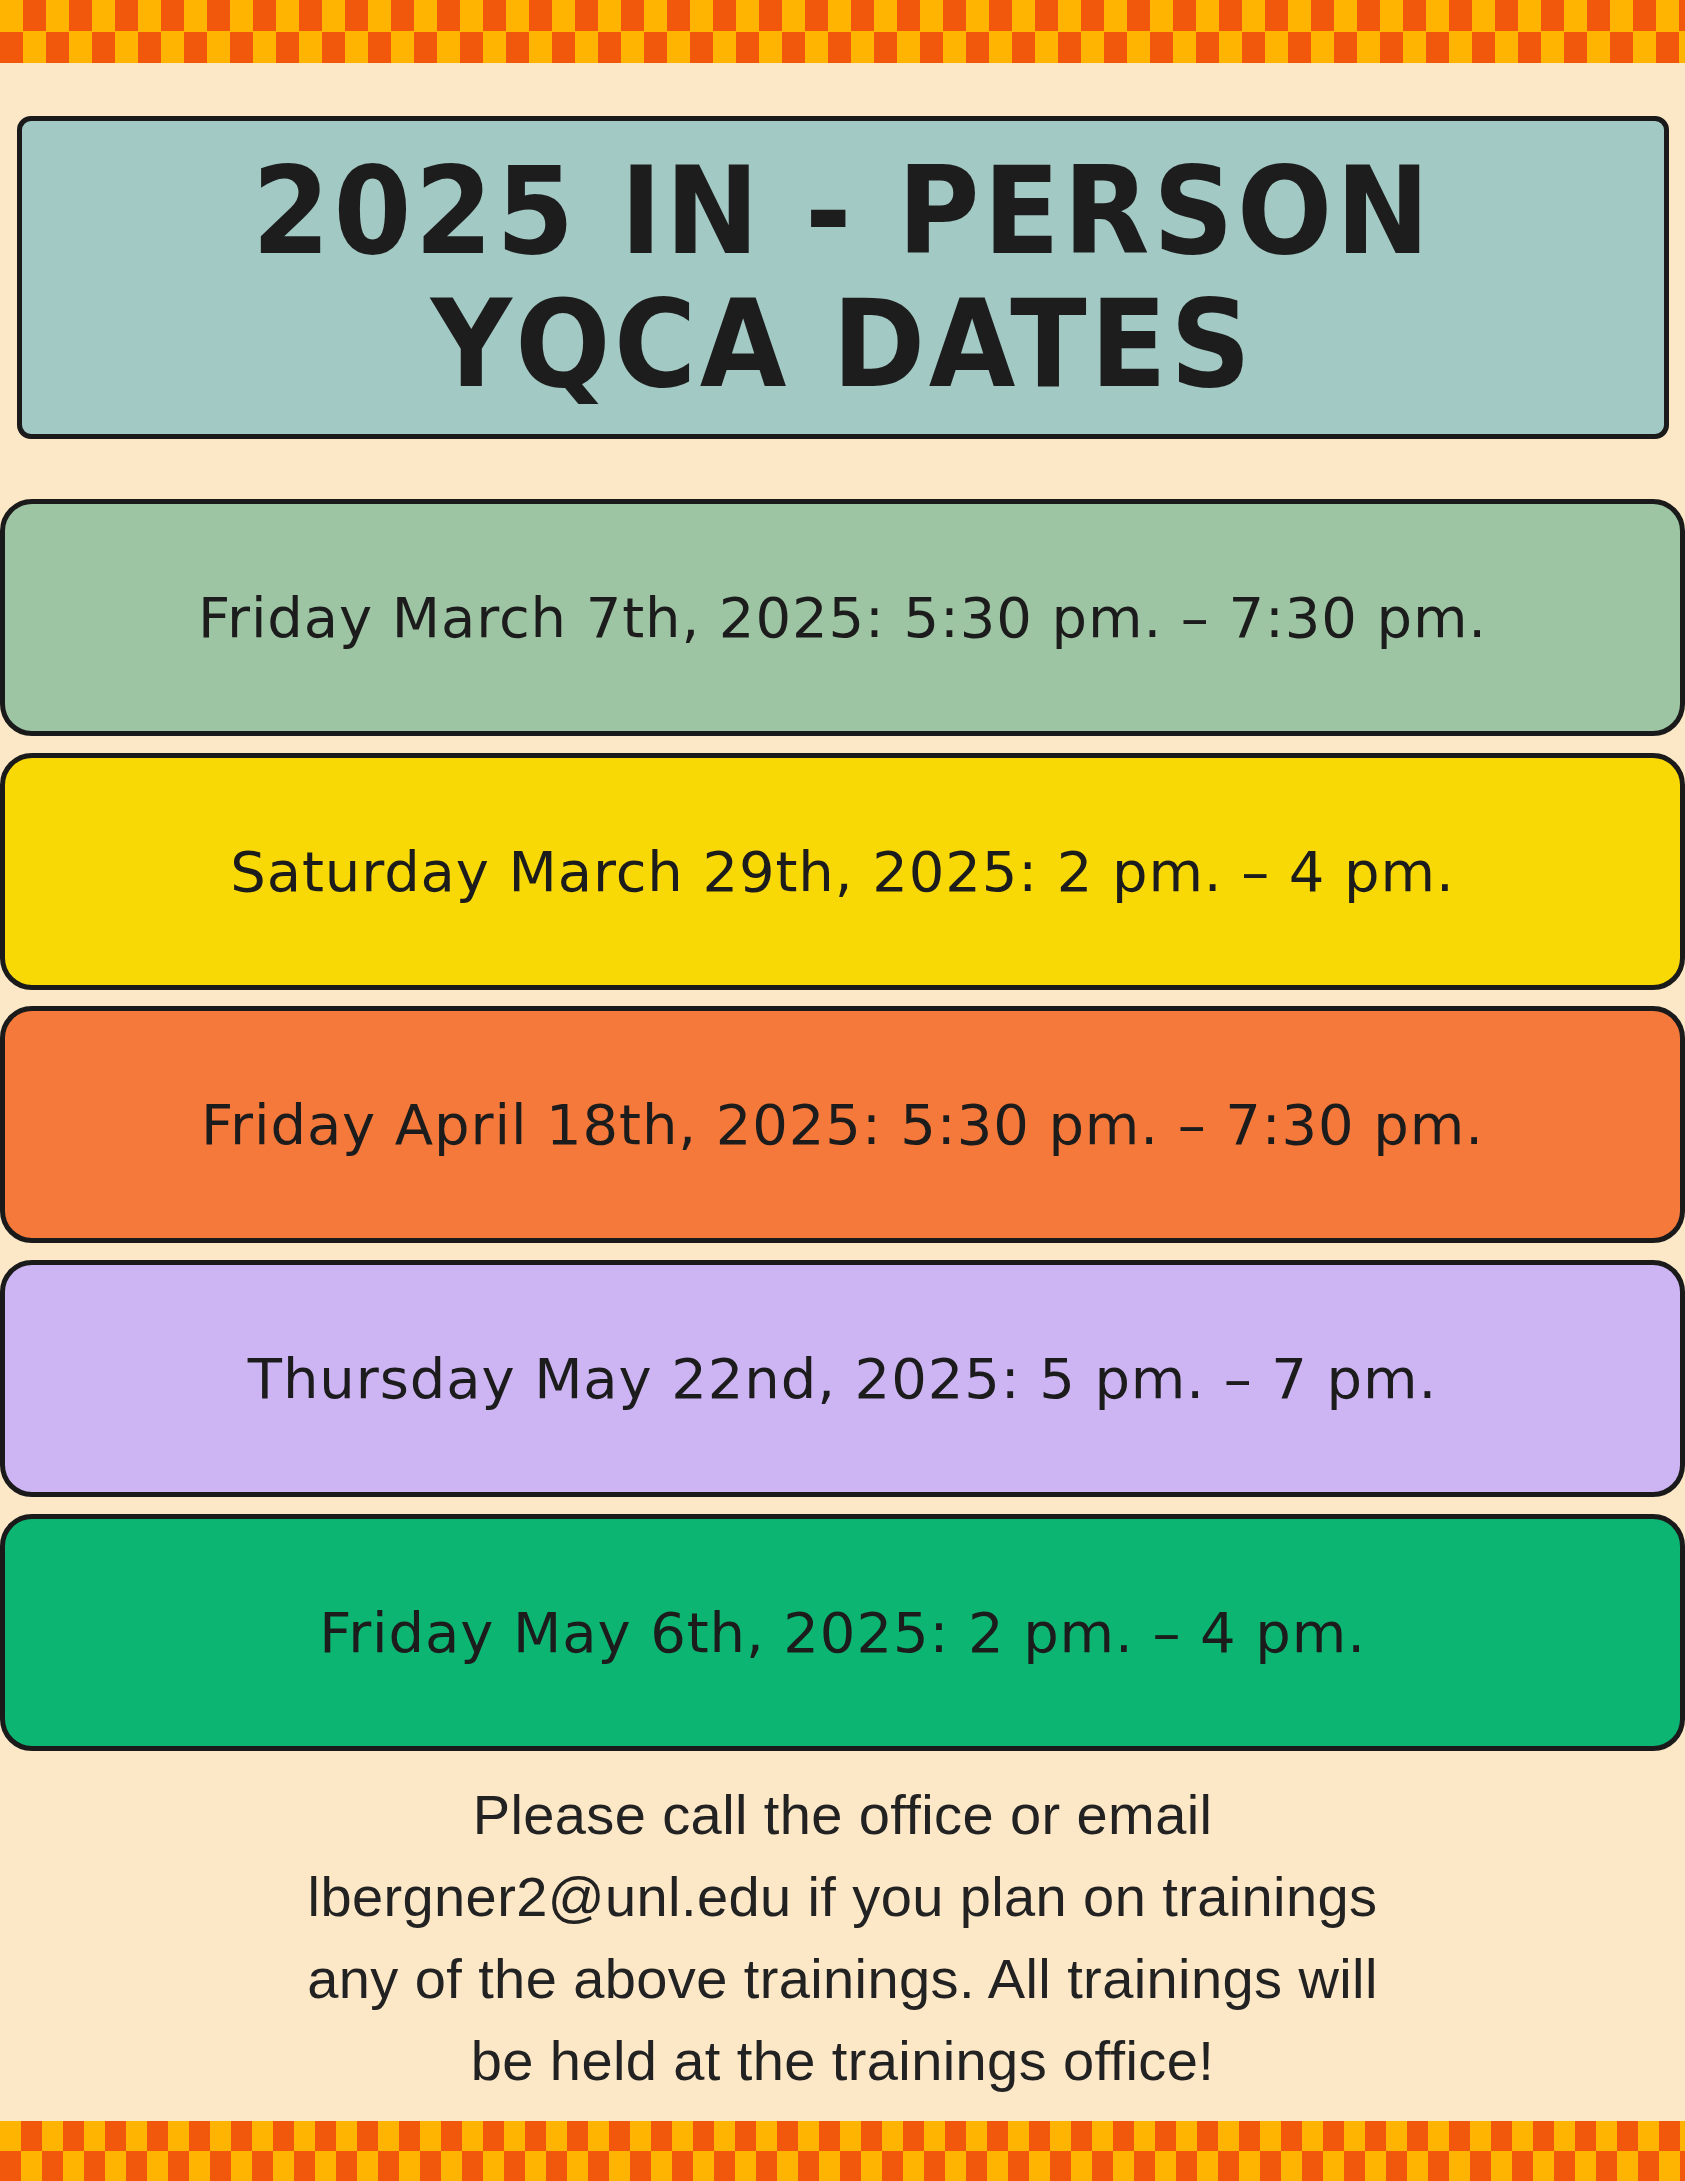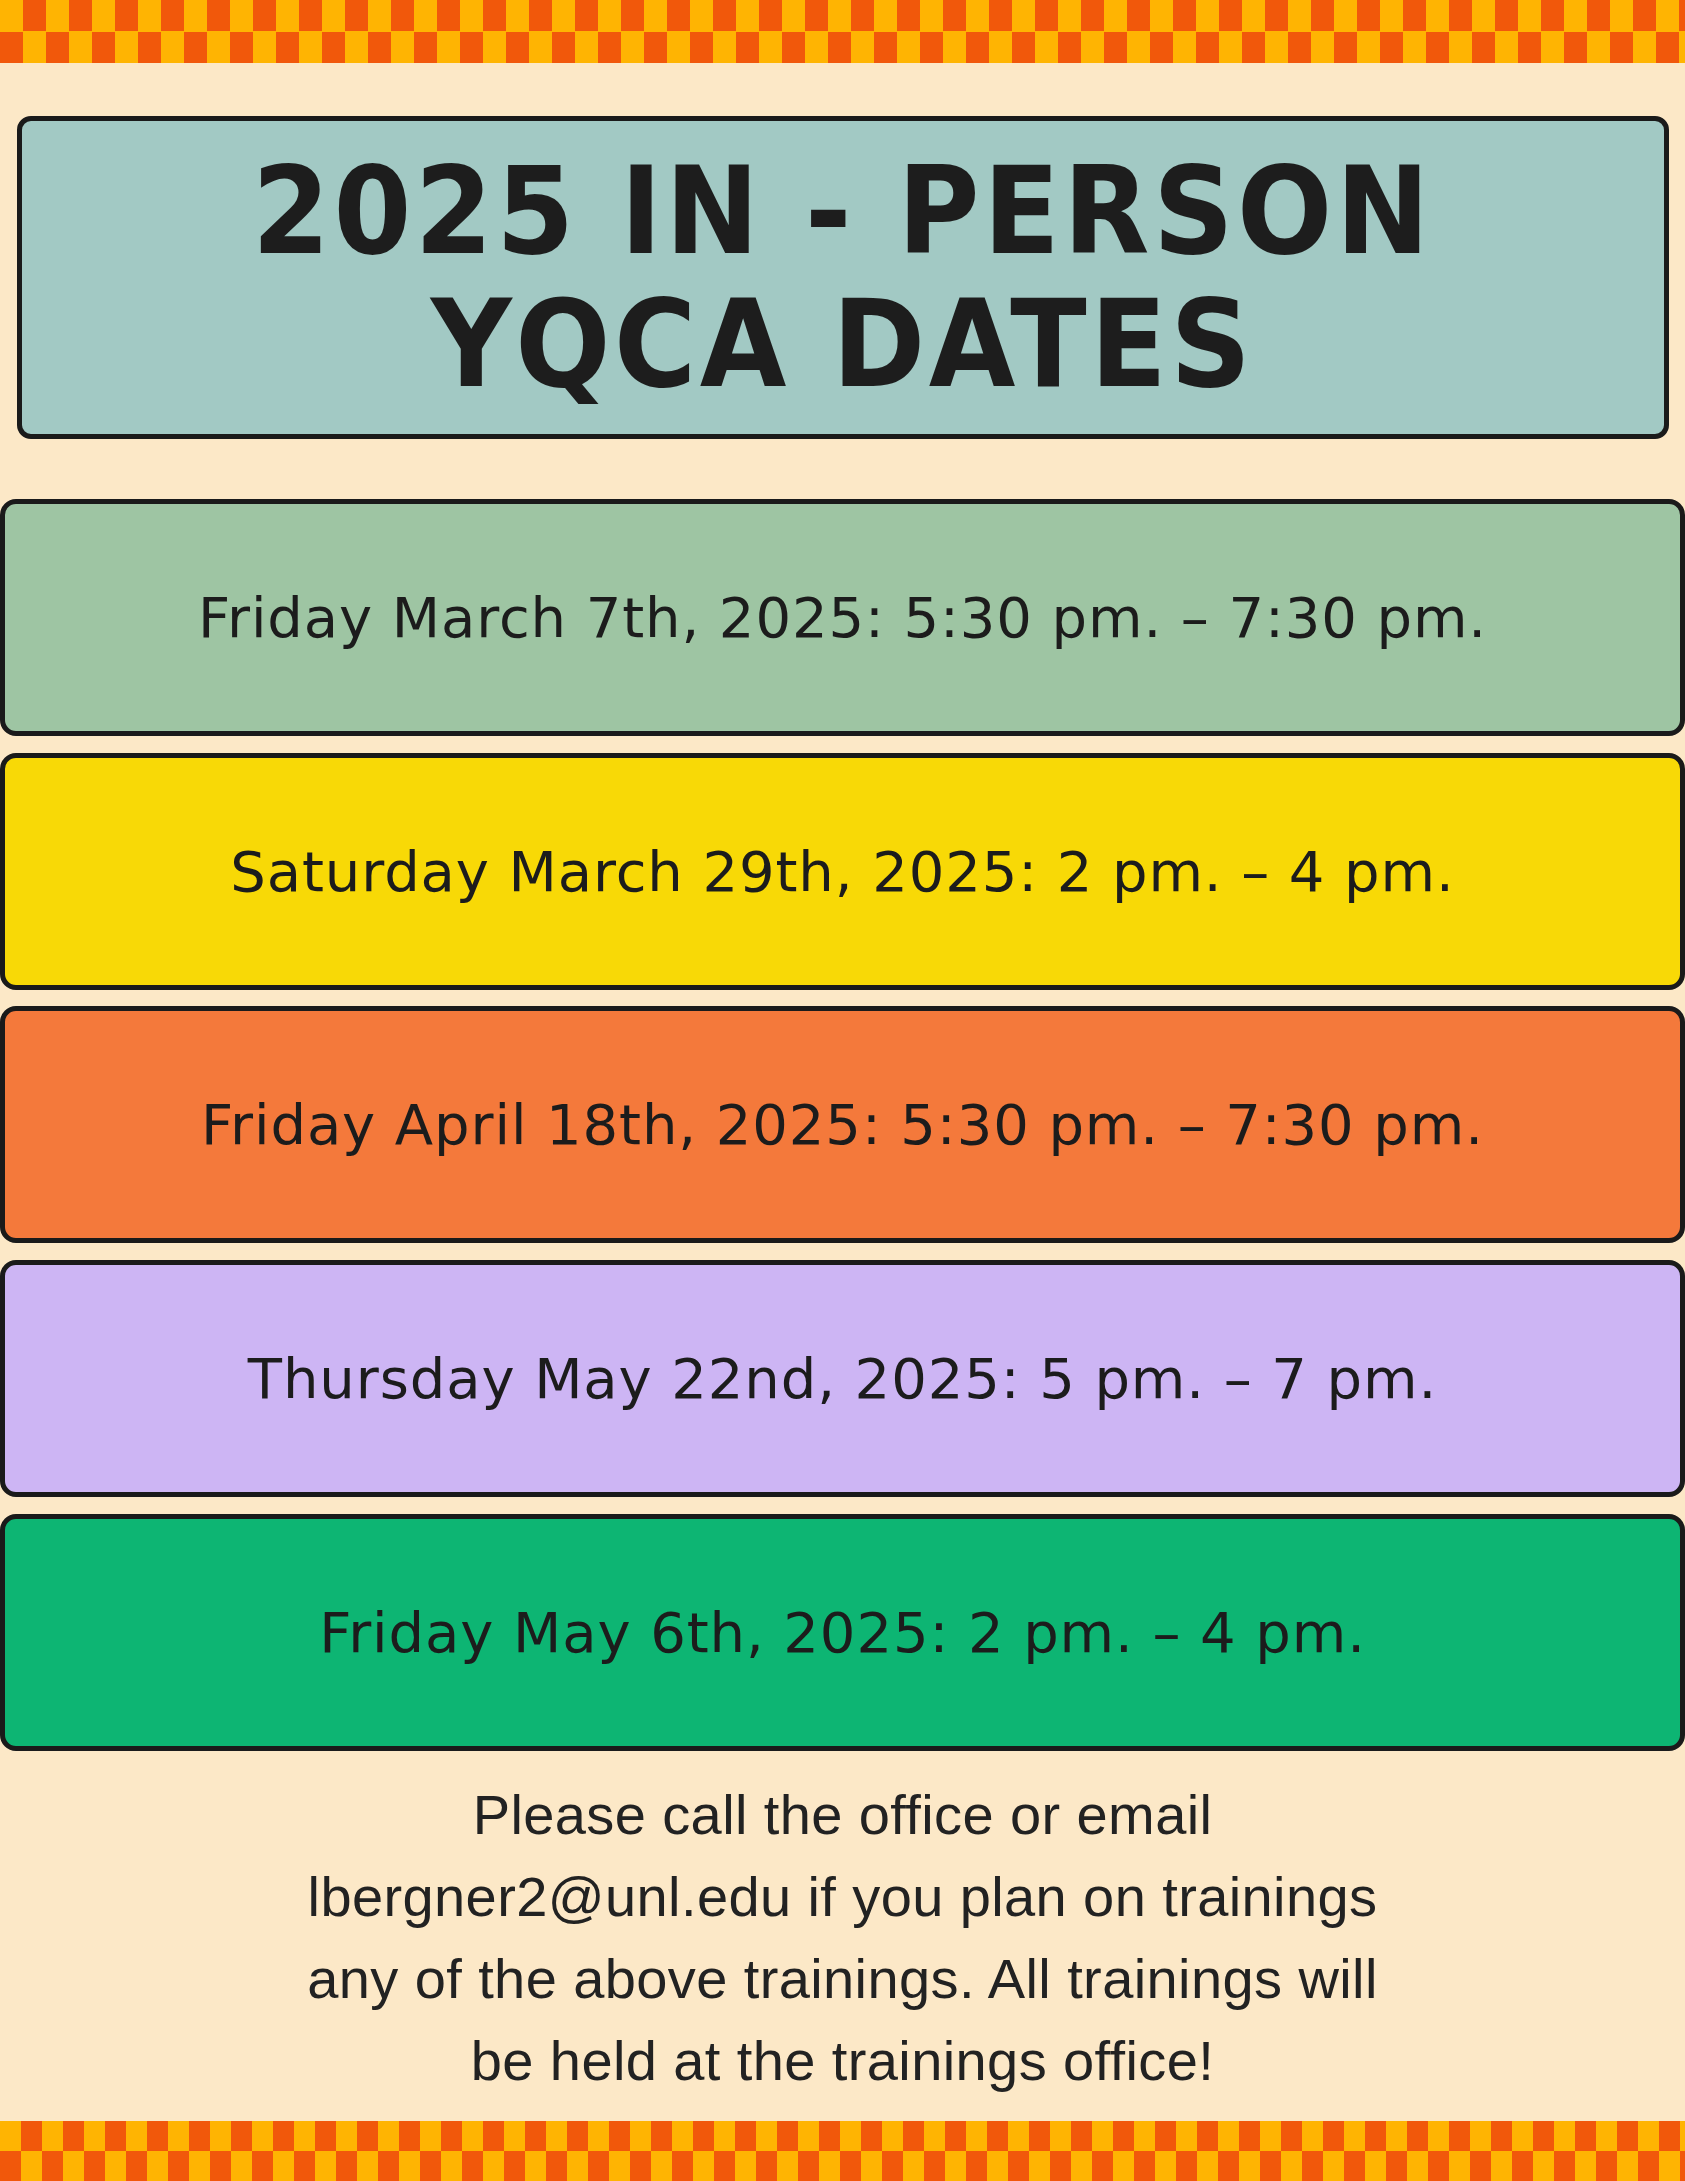--- a/index.html
+++ b/index.html
@@ -66,21 +66,21 @@
   
   .bands {
     margin-top: 60px;
   }
   .band {
     box-sizing: border-box;
     width: 1685px;
     height: 237px;
     margin-bottom: 16.7px;
     border: 5.3px solid var(--ink, #1A1A1A);
-    border-radius: 16px;
+    border-radius: 32px;
     display: flex;
     align-items: center;
     justify-content: center;
   }
   .band-text {
     font-family: "DejaVu Sans", sans-serif;
     font-size: 56px;
     letter-spacing: 0.9px;
     color: #1C1C1C;
     white-space: nowrap;

